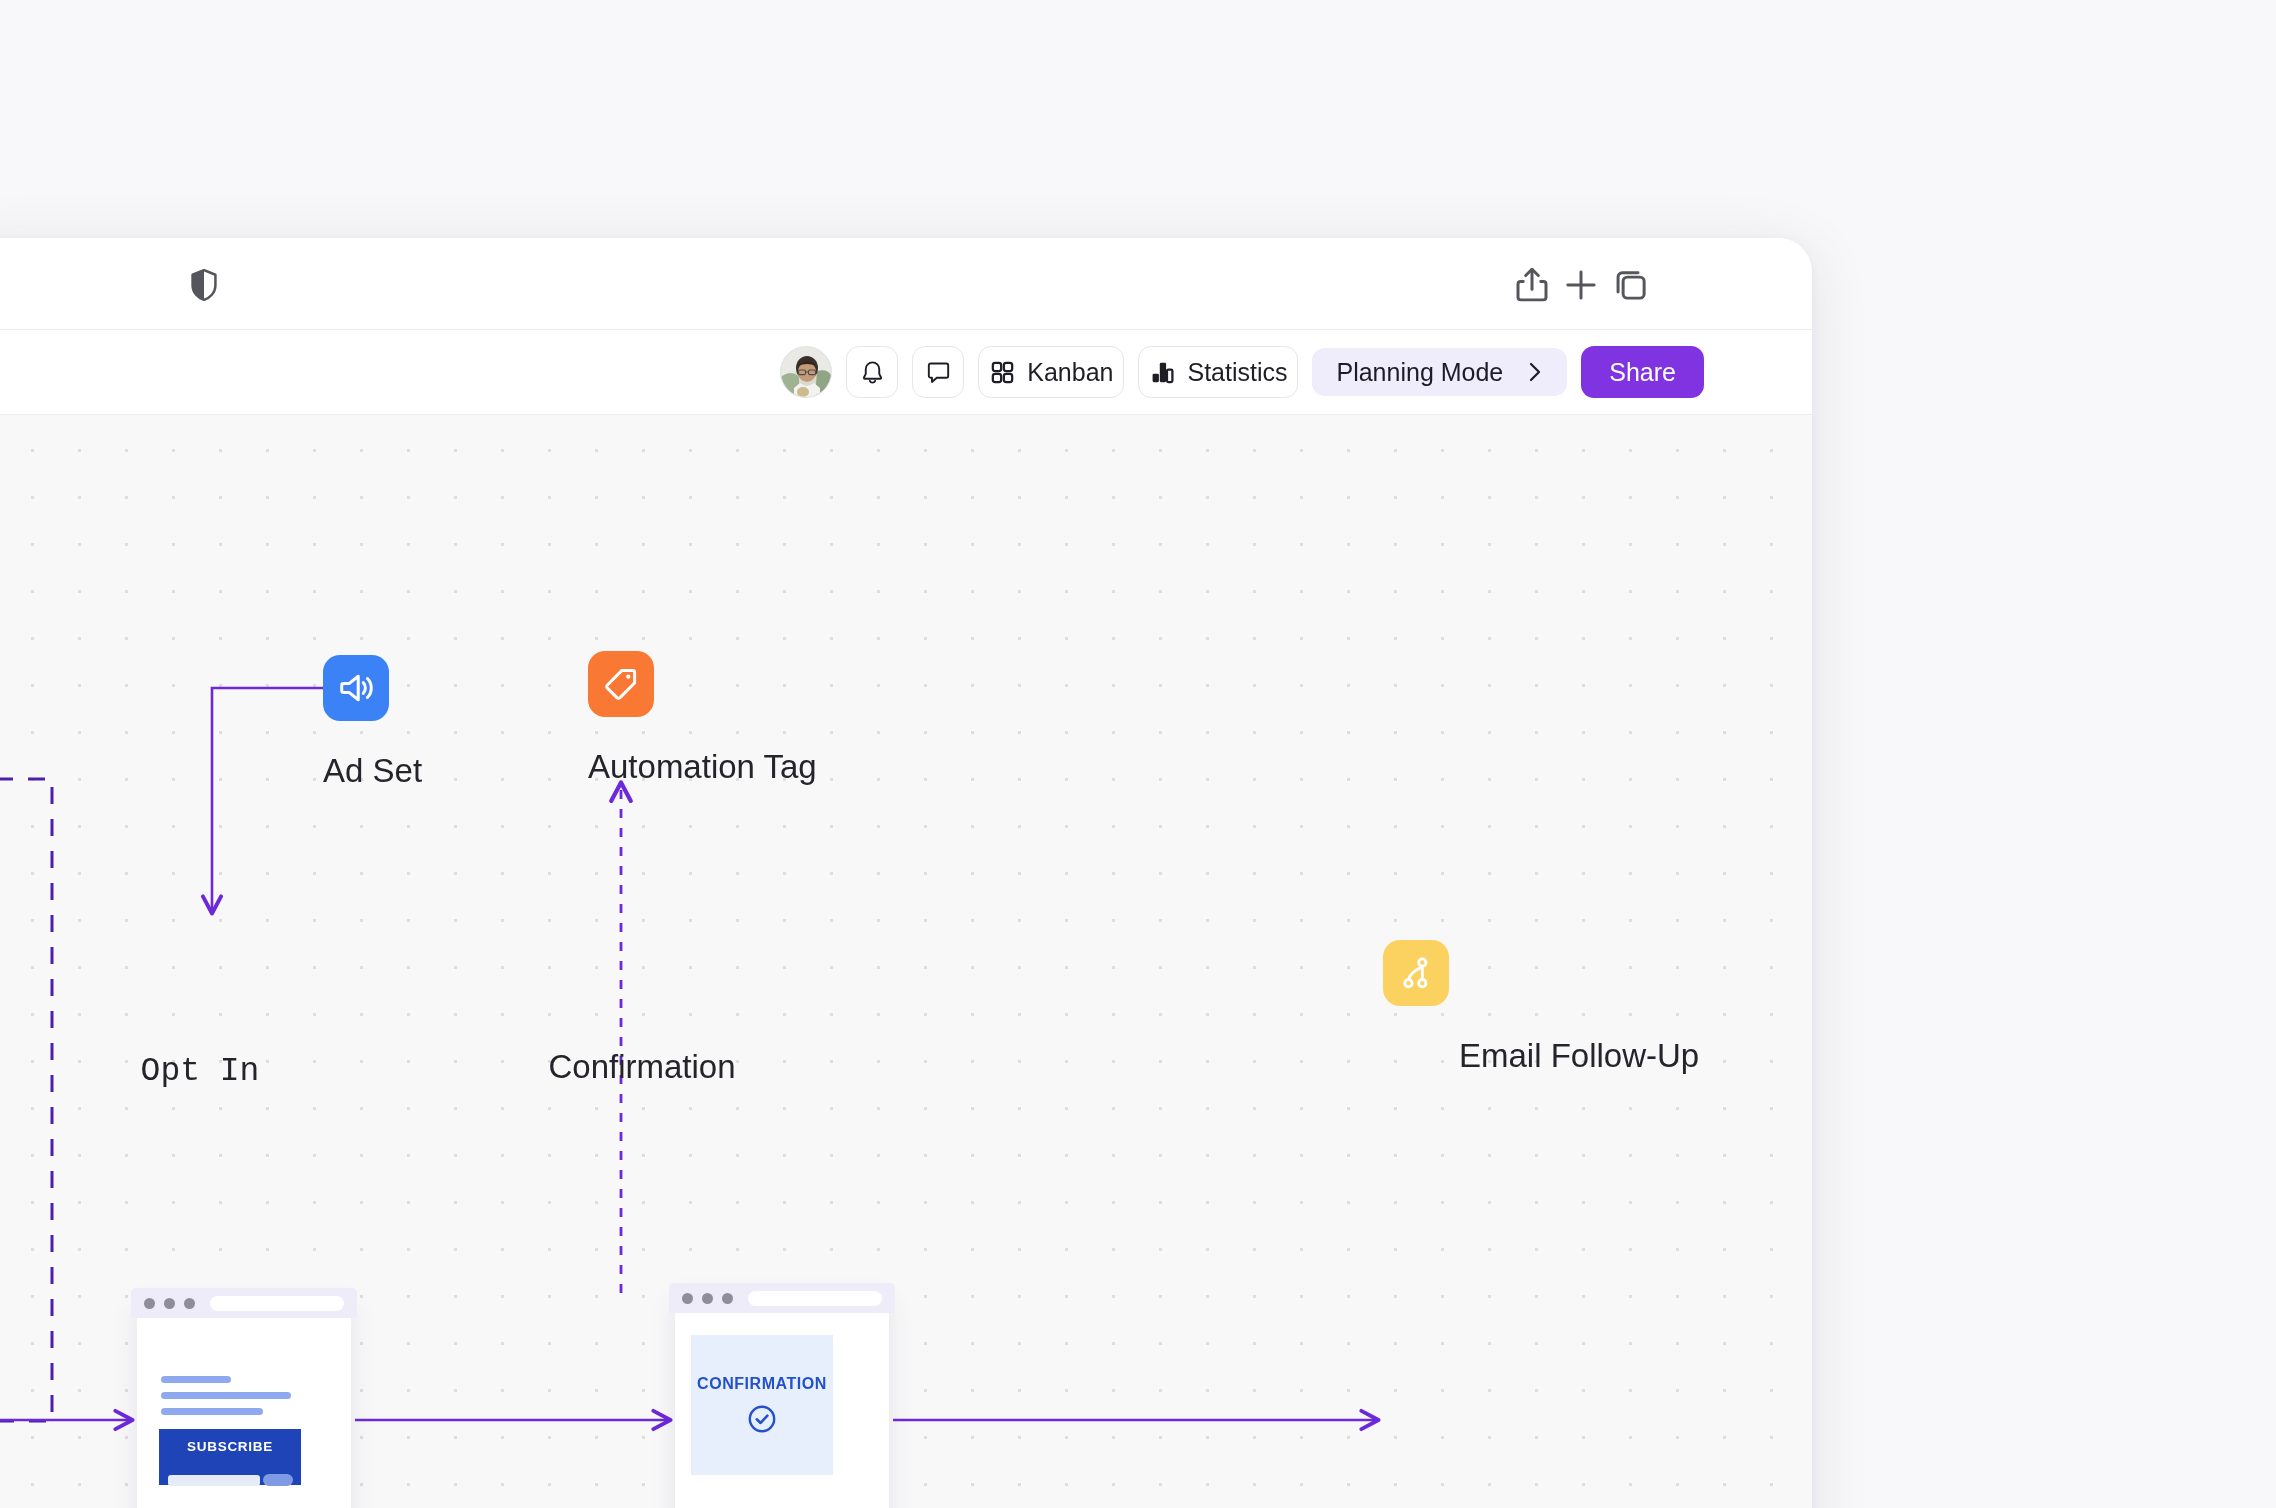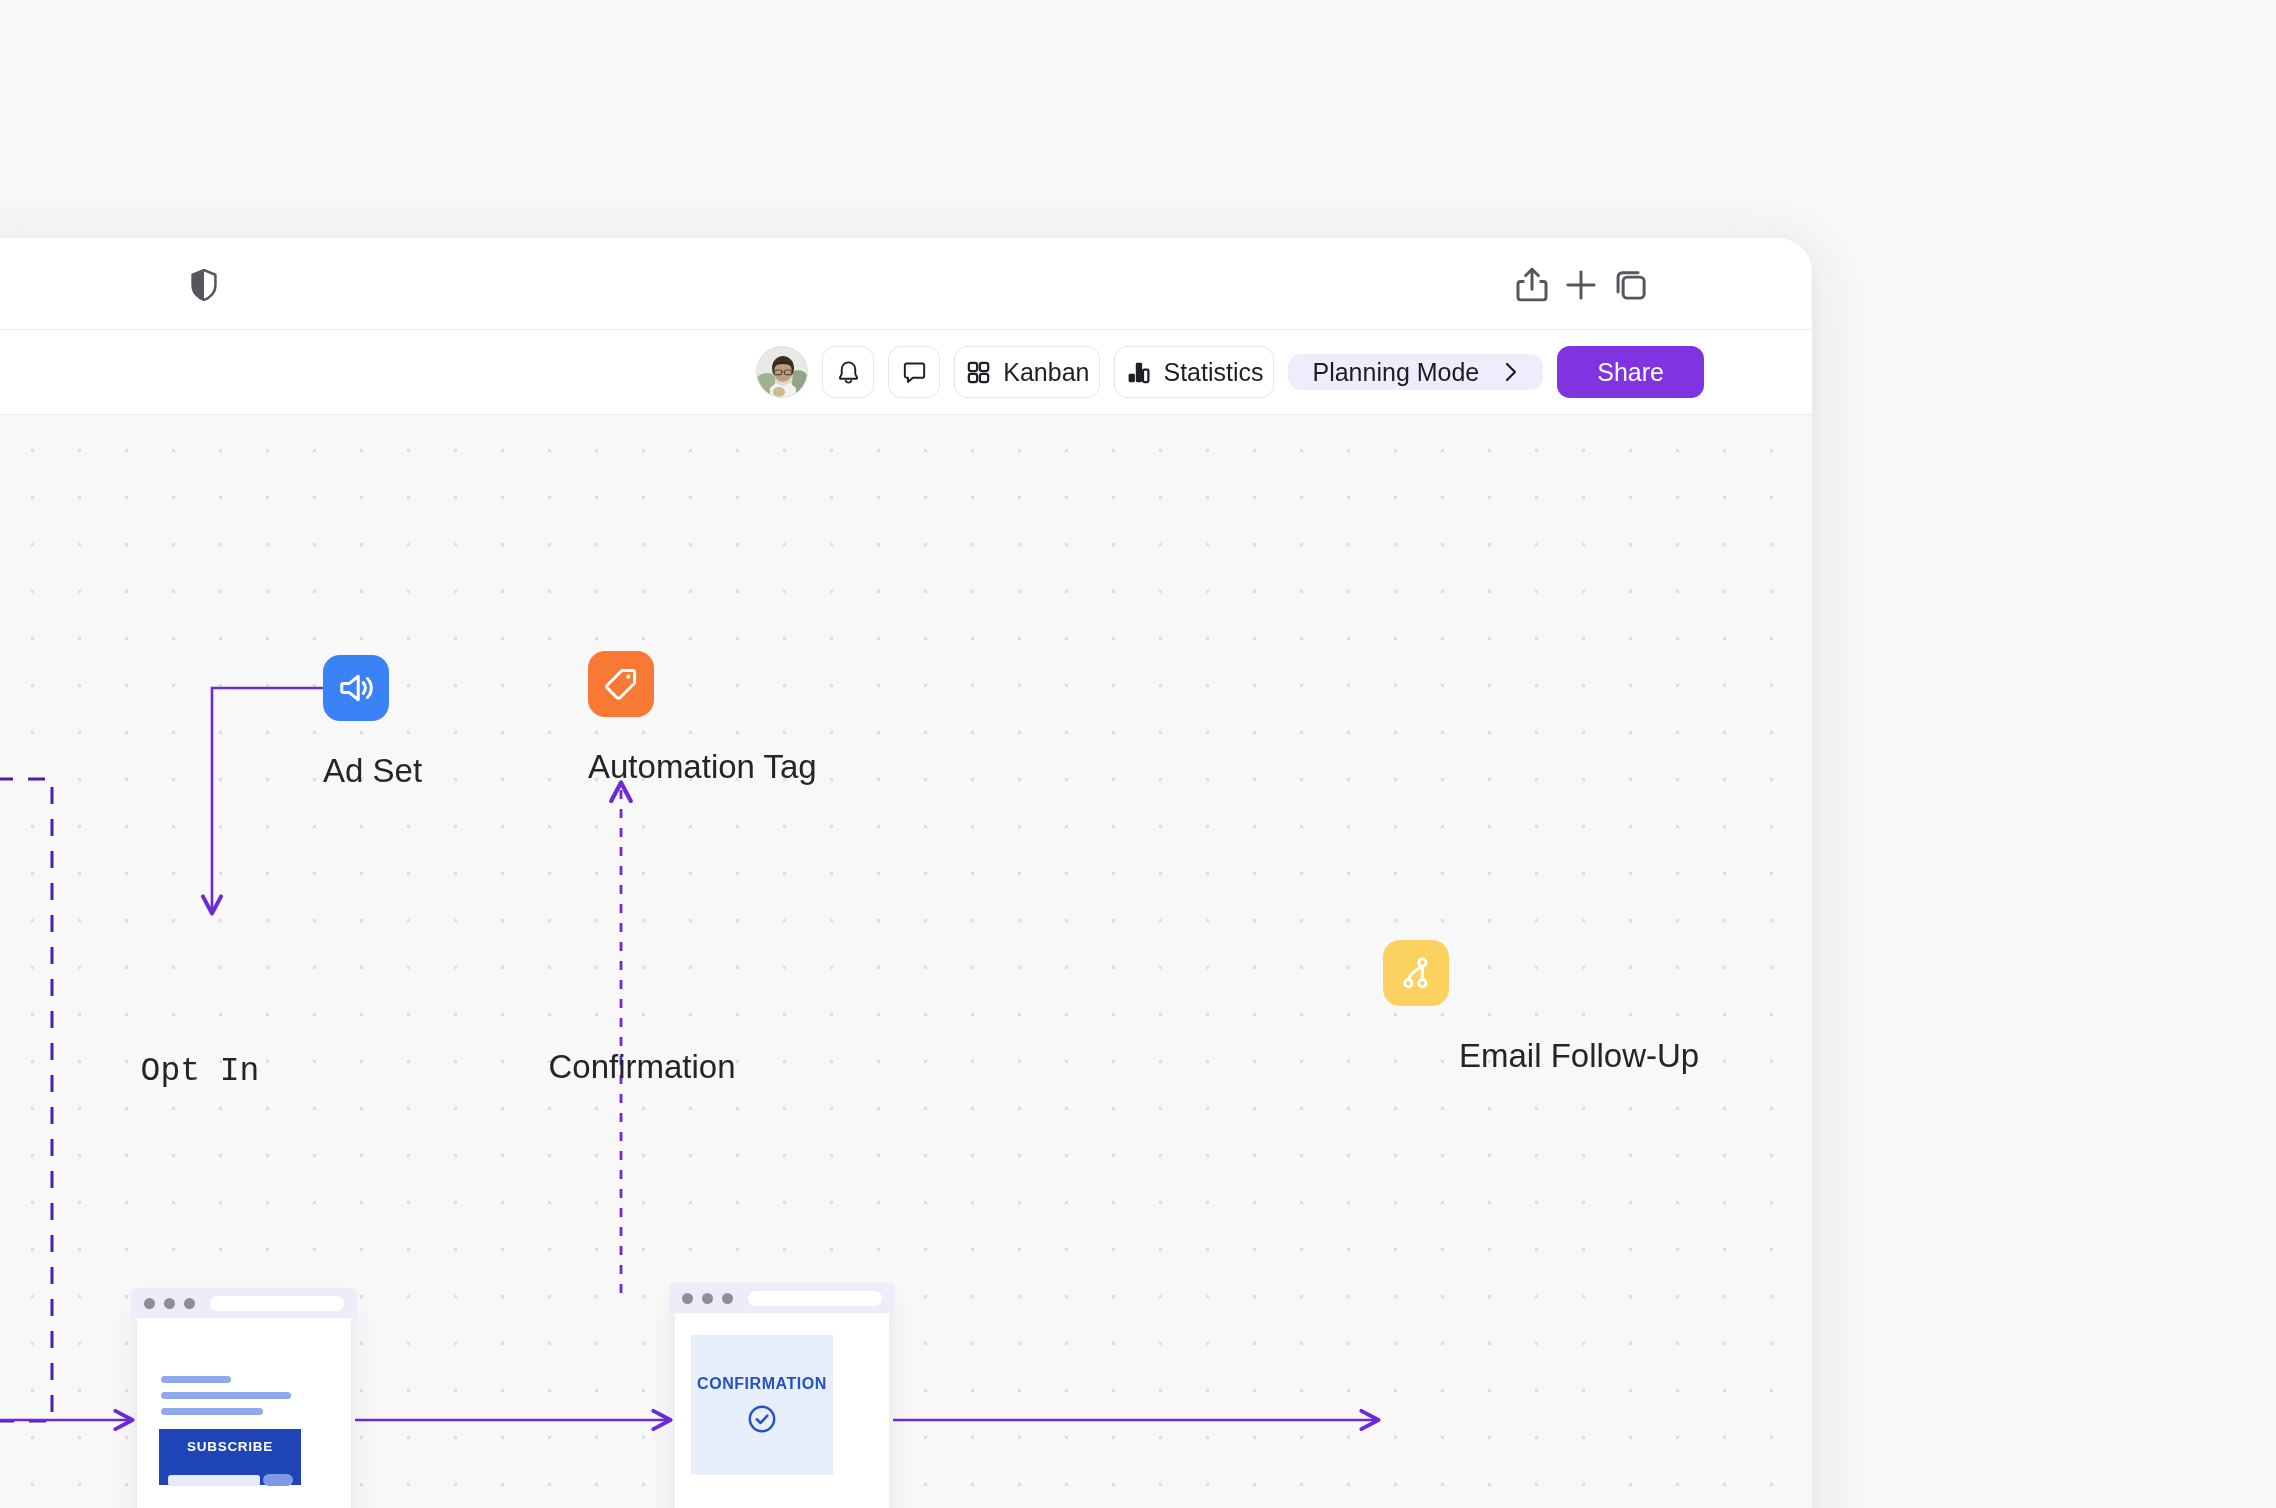--- a/index.html
+++ b/index.html
@@ -79,34 +79,34 @@
     display: flex; align-items: center; justify-content: center;
     gap: 11px;
     padding: 0 10px;
     font-size: 25px; color: #1e1e24;
     white-space: nowrap;
     cursor: pointer;
   }
   .tb-btn.icon-only { width: 52px; padding: 0; }
   .tb-btn svg { flex: 0 0 auto; }
   #planning-mode {
-    height: 36px;
+    height: 48px;
     background: #efecfb;
     border: none; border-radius: 13px;
     display: flex; align-items: center; gap: 22px;
     padding: 0 22px 0 24px;
     font-size: 25px; color: #1d1c26;
     white-space: nowrap; cursor: pointer;
   }
   #share-button {
     height: 52px;
     background: #8033e0;
     border: none; border-radius: 13px;
     display: flex; align-items: center; justify-content: center;
-    padding: 0 40px;
+    padding: 0 28px;
     font-size: 25px; color: #ffffff;
     white-space: nowrap; cursor: pointer;
   }
 
   
   #canvas {
     position: absolute;
     left: 0; top: 177px; right: 0; bottom: 0;
     background-color: #f8f8f9;
     background-image: radial-gradient(#dededf 1.7px, transparent 1.8px);

